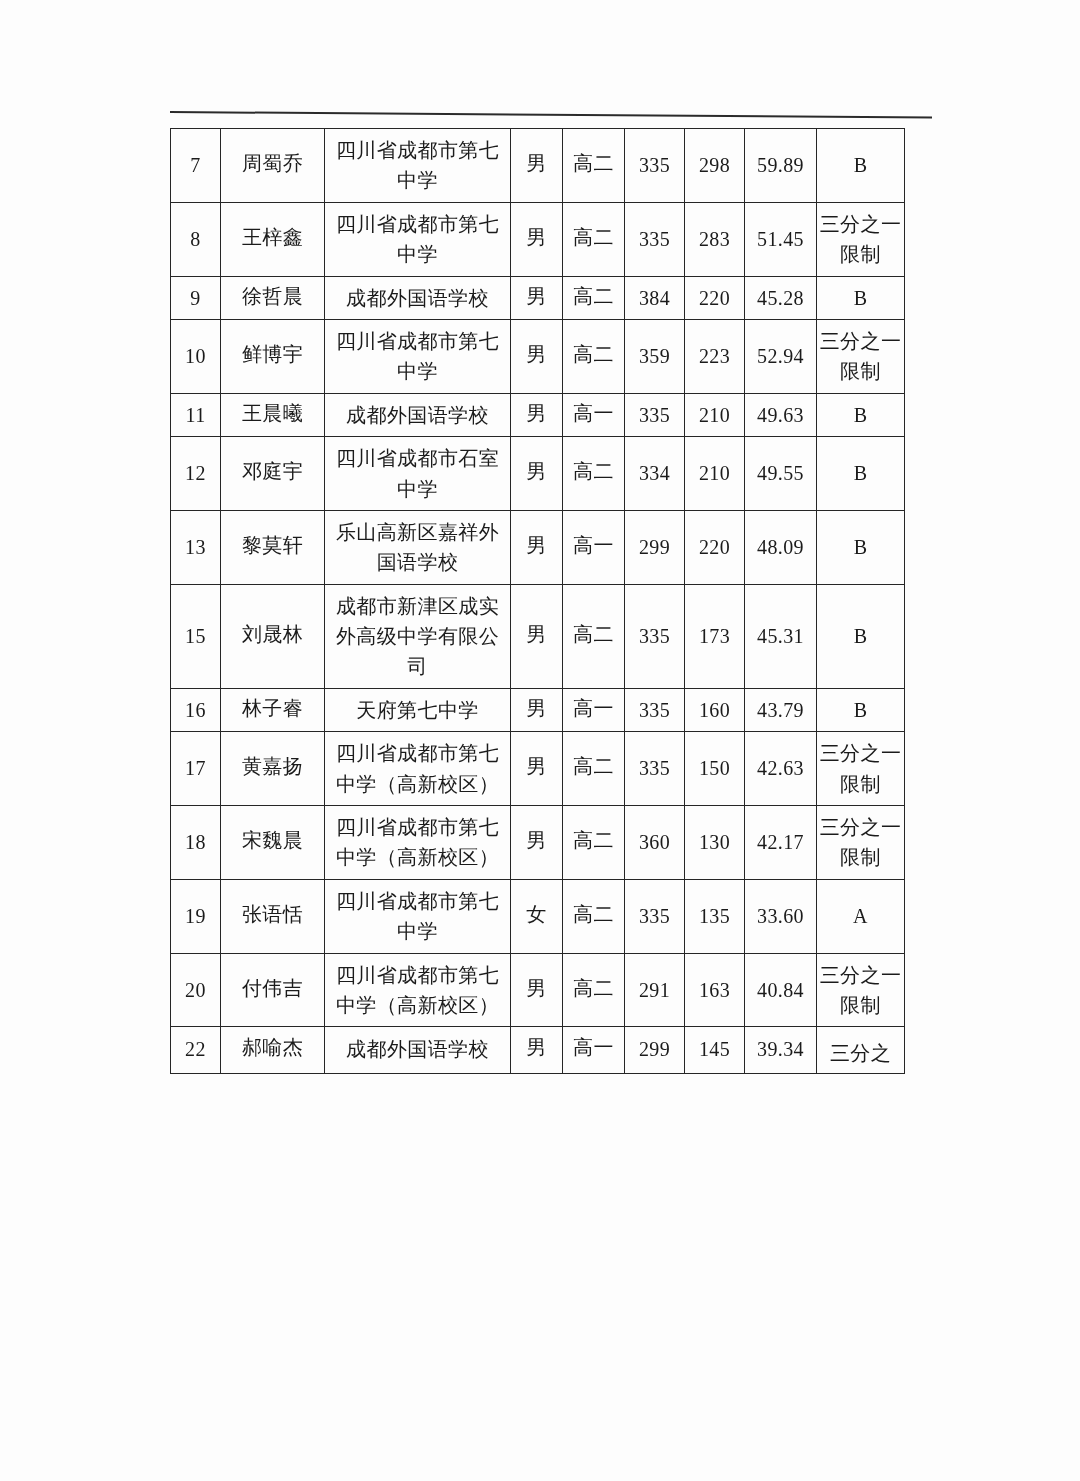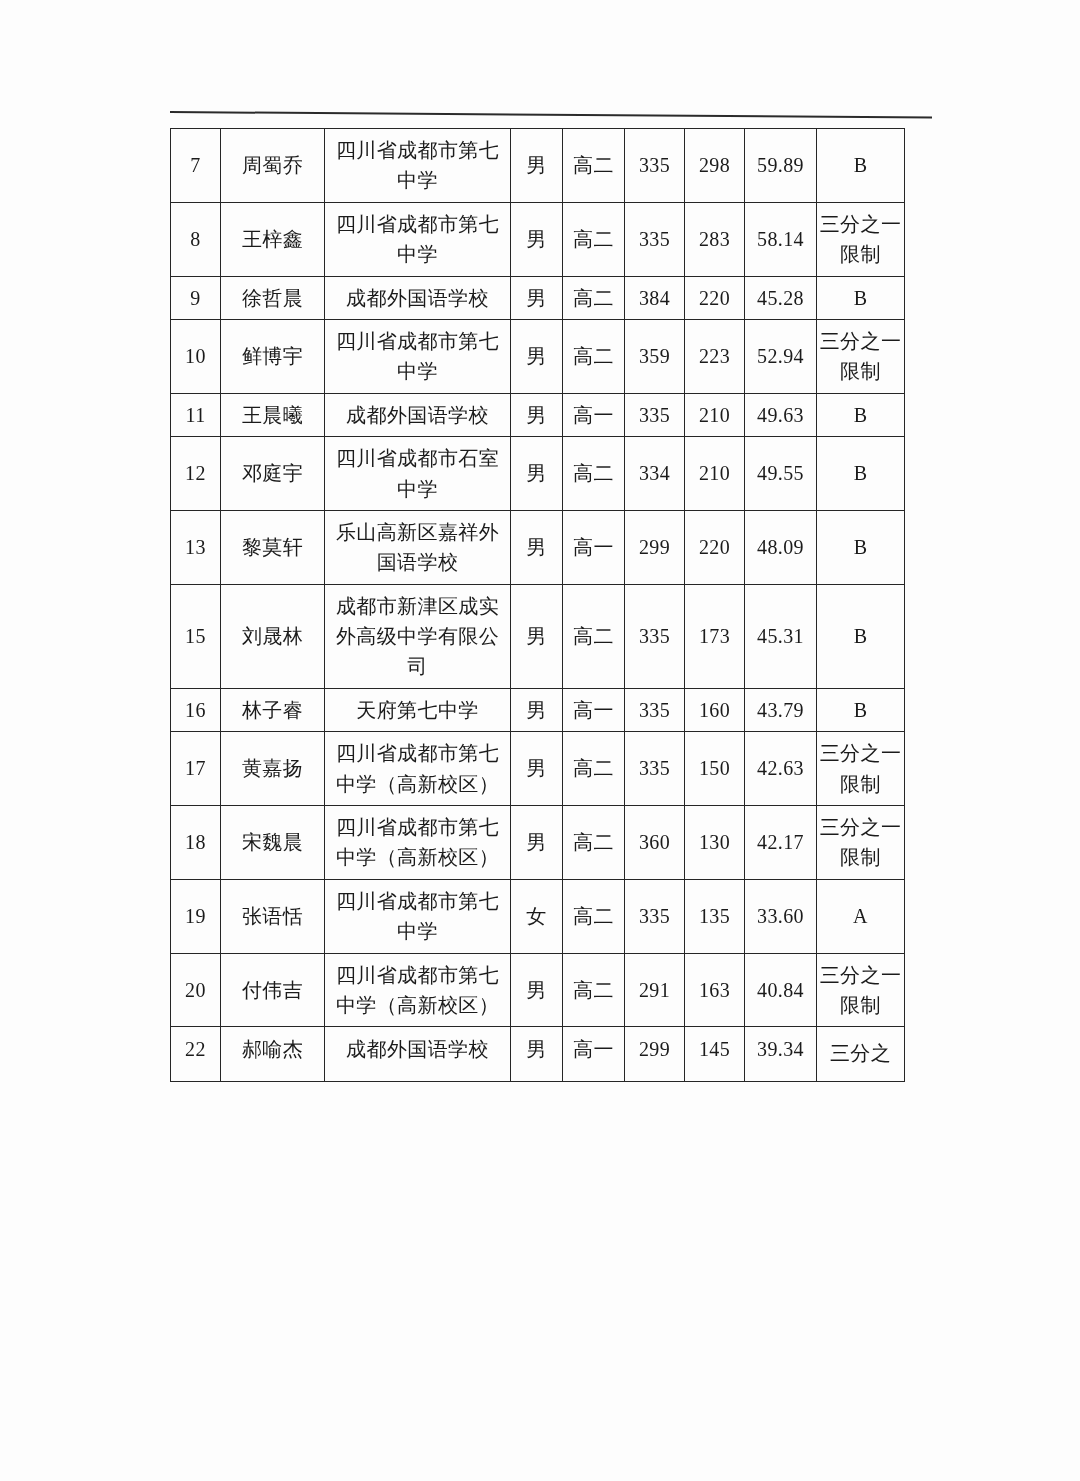--- a/index.html
+++ b/index.html
@@ -68,37 +68,37 @@
   col.c-s2     { width: 60px;  }
   col.c-s3     { width: 72px;  }
   col.c-cat    { width: 88px;  }
 
   
   td.num, td.rank, td.cat-latin {
     font-size: 20px;
     letter-spacing: 0.2px;
   }
   td.cn {
-    font-family: Liberation Serif, serif;
+    font-family: Liberation Mono, monospace;
     font-size: 19px;
   }
   td.school {
     font-family: "DejaVu Sans", "Liberation Sans", sans-serif;
     font-size: 19px;
     line-height: 1.62;
     padding: 8px 6px;
   }
   td.cat-cn {
     font-family: "DejaVu Sans", "Liberation Sans", sans-serif;
     font-size: 19px;
     line-height: 1.62;
   }
 
   
-  tr.clipped td { padding-bottom: 16px; }
+  tr.clipped td { padding-bottom: 8px; }
   tr.clipped td.cat-cn { line-height: 1.2; vertical-align: top; padding-top: 14px; }
 </style>
 </head>
 <body>
 
 <div id="page">
 
   <div id="top-rule"></div>
 
   <div id="table-wrap">
@@ -127,21 +127,21 @@
             <td class="cat-latin">B</td>
           </tr>
           <tr>
             <td class="rank">8</td>
             <td class="cn">王梓鑫</td>
             <td class="school">四川省成都市第七中学</td>
             <td class="cn">男</td>
             <td class="cn">高二</td>
             <td class="num">335</td>
             <td class="num">283</td>
-            <td class="num">58.14</td>
+            <td class="num">51.45</td>
             <td class="cat-cn">三分之一限制</td>
           </tr>
           <tr>
             <td class="rank">9</td>
             <td class="cn">徐哲晨</td>
             <td class="school">成都外国语学校</td>
             <td class="cn">男</td>
             <td class="cn">高二</td>
             <td class="num">384</td>
             <td class="num">220</td>

